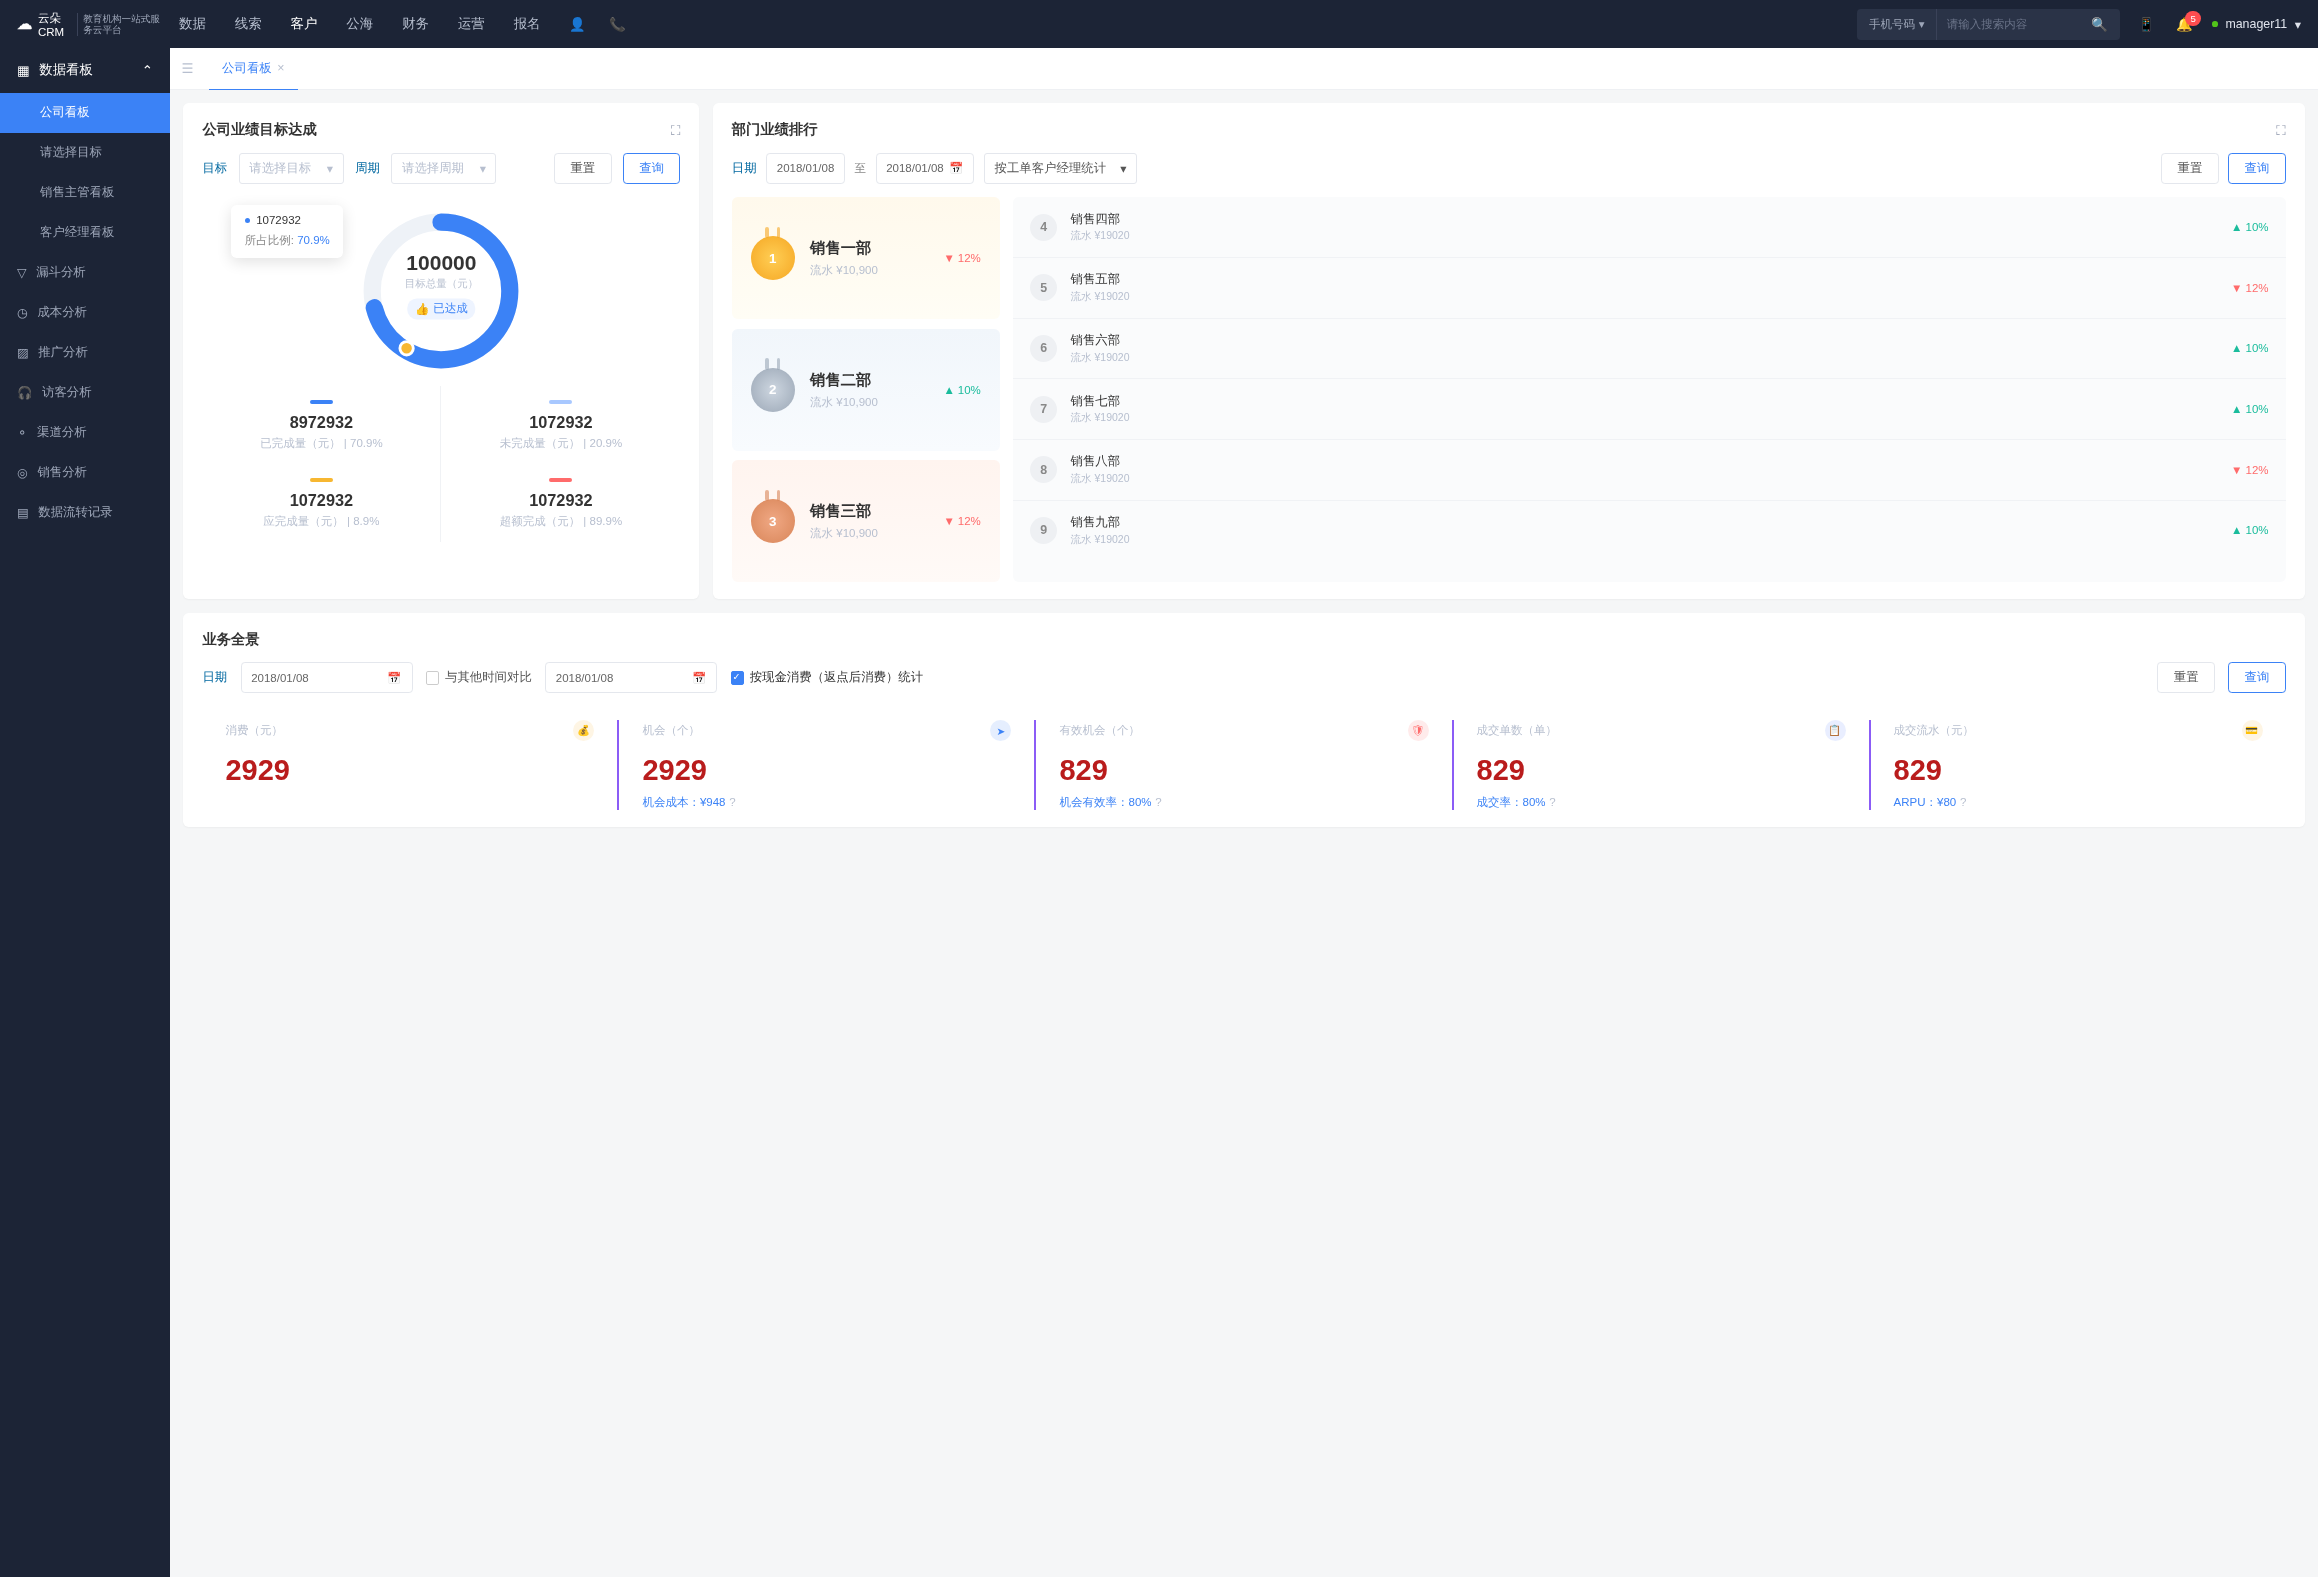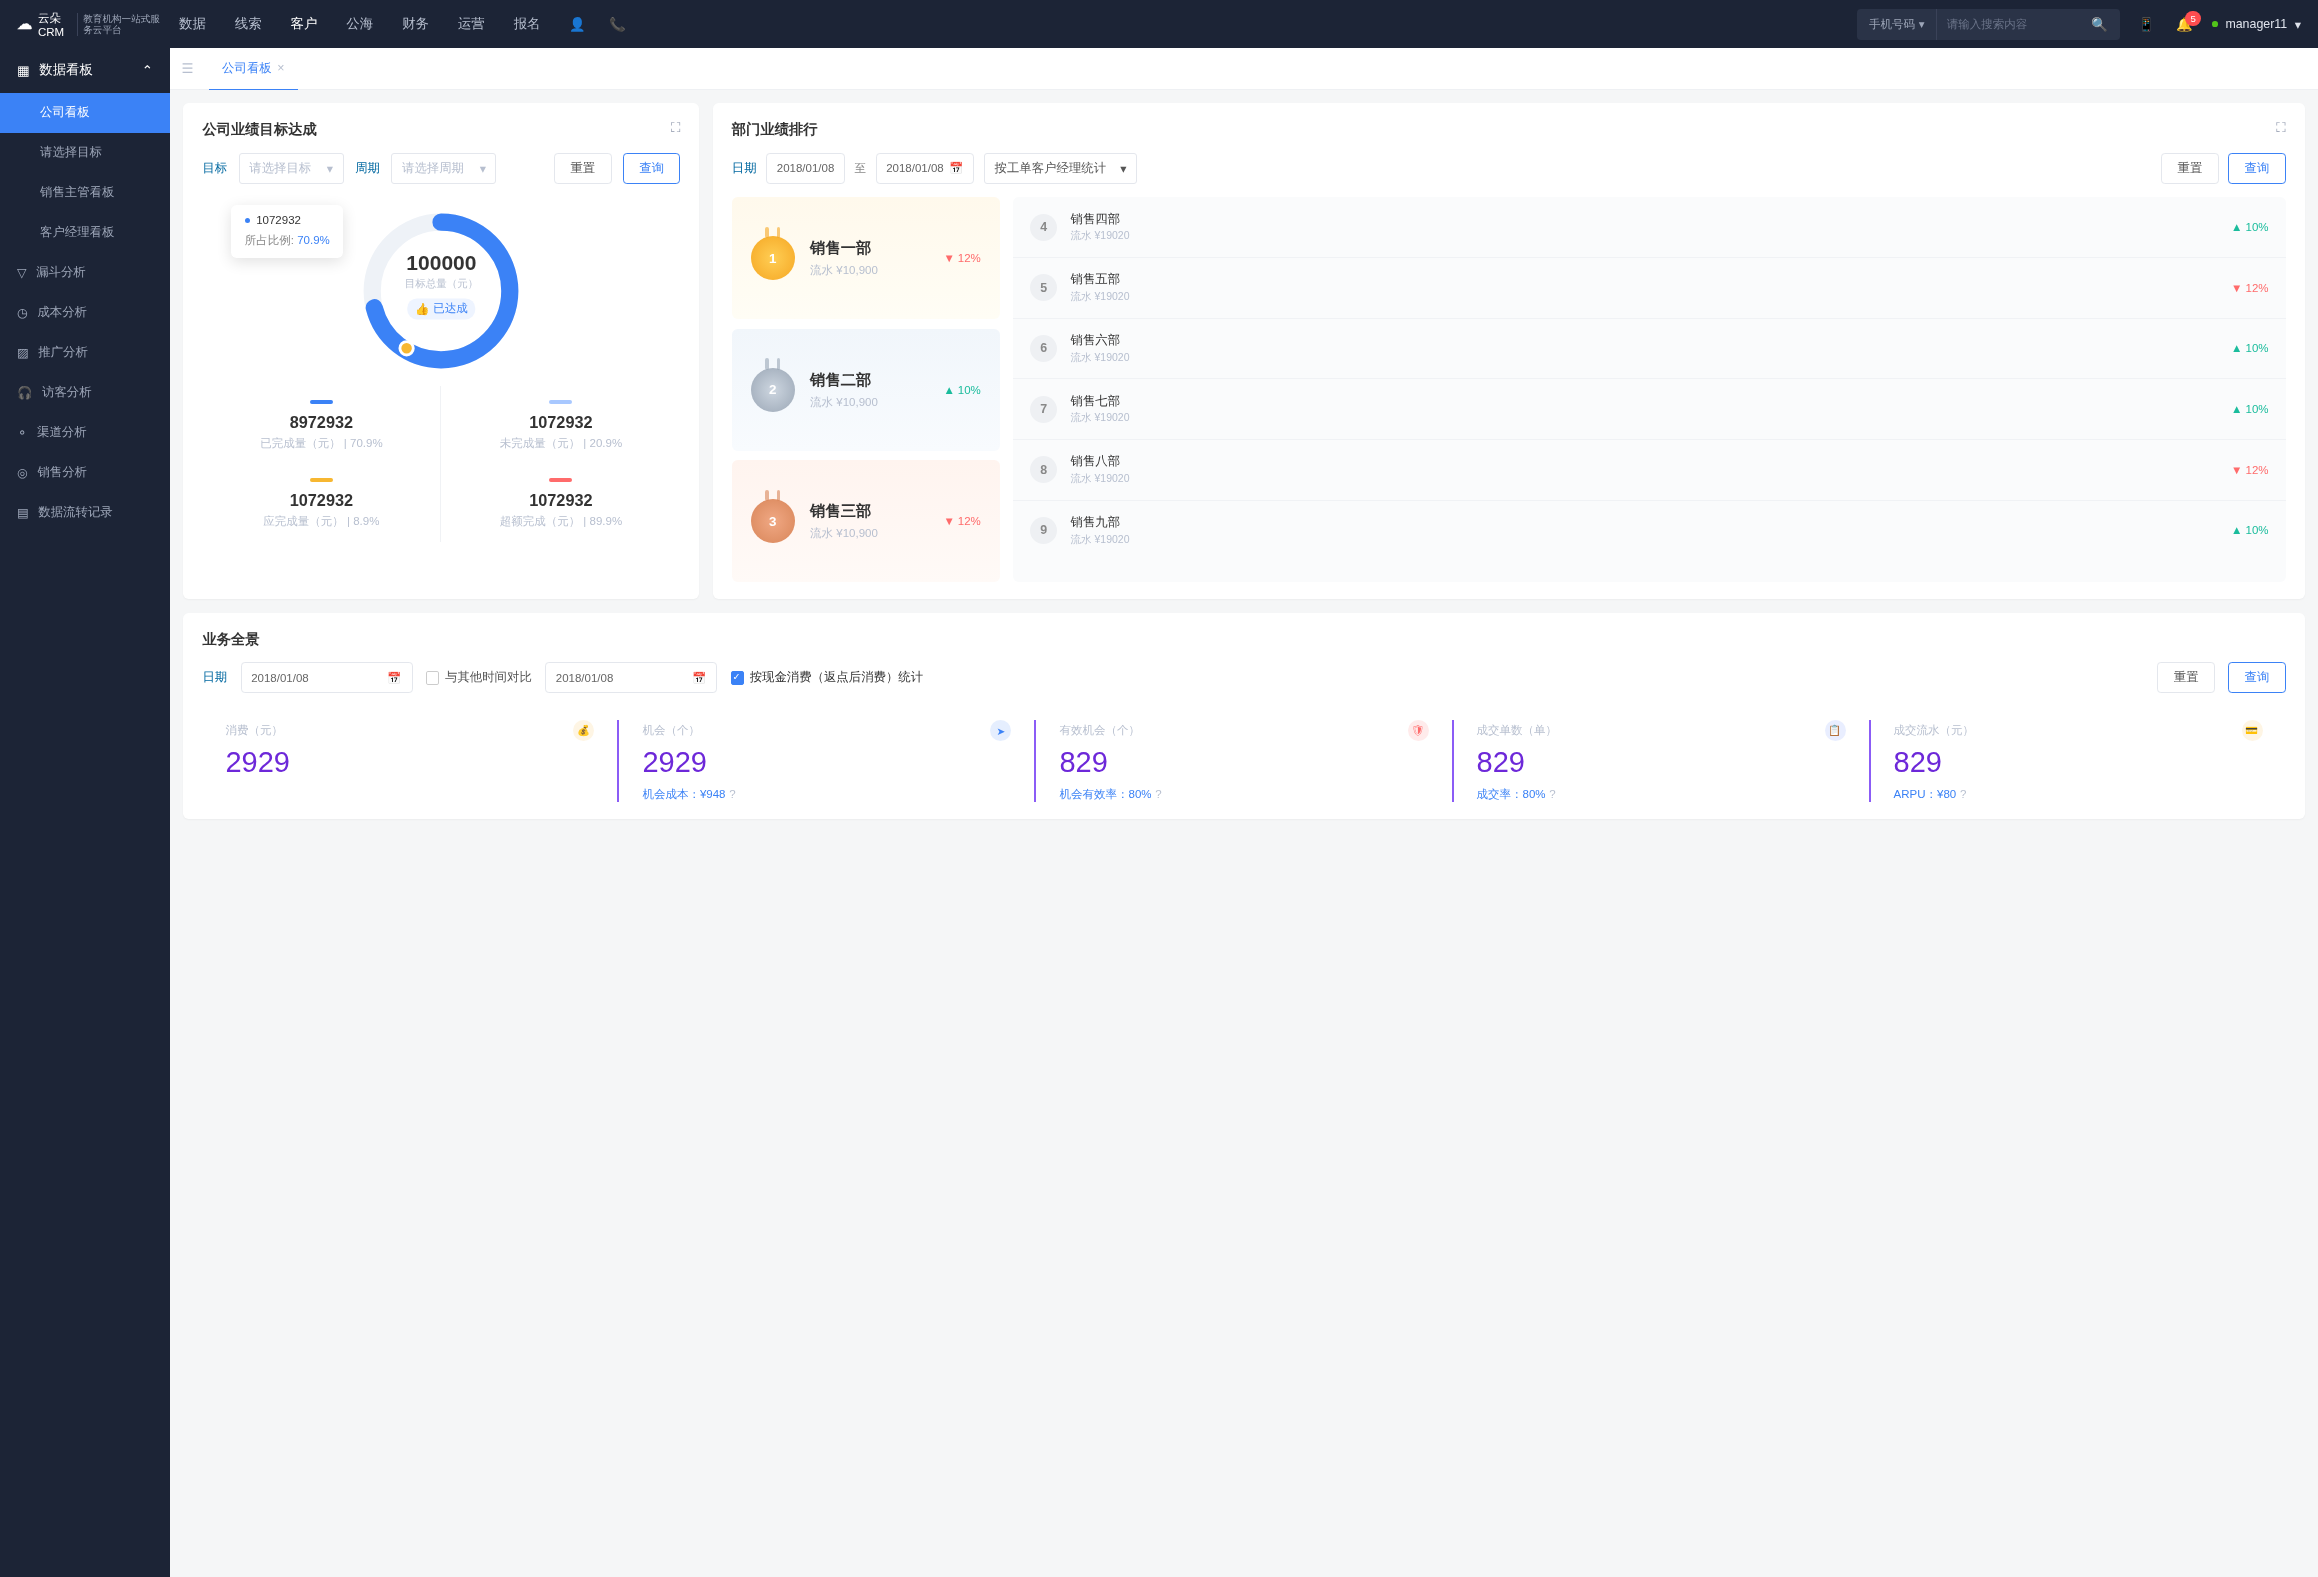--- a/index.html
+++ b/index.html
@@ -29,21 +29,21 @@
 .side-item{padding:11.5px 17px 11.5px 40px;cursor:pointer;font-size:12.4px}
 .side-item.active{background:#3b82f6;color:#fff}
 .side-top{display:flex;align-items:center;gap:9.6px;padding:11.5px 17px;cursor:pointer;font-size:12.4px}
 .main{flex:1;padding:0}
 .tabbar{background:#fff;height:42px;display:flex;align-items:center;padding:0 11.5px;gap:7.6px;border-bottom:1px solid #eef0f3}
 .tabbar-bars{color:#b7bfcf;margin-right:7.6px}
 .tab{padding:0 13.4px;height:42px;display:flex;align-items:center;gap:5.7px;border-bottom:1.9px solid #3b82f6;color:#3b82f6;font-size:12.4px}
 .tab .x{color:#b7bfcf}
 .content{padding:13.4px;display:grid;grid-template-columns:516px 1fr;gap:13.4px}
 .card{background:#fff;border-radius:5.7px;padding:17px 19px;box-shadow:0 1px 1.9px rgba(0,0,0,.04)}
-.card-h{display:flex;align-items:flex-start;justify-content:space-between;margin-bottom:13.4px}
+.card-h{display:flex;align-items:flex-end;justify-content:space-between;margin-bottom:13.4px}
 .card-h h3{font-size:14.3px;font-weight:600}
 .expand{color:#8f98ac;cursor:pointer}
 .filters{display:flex;align-items:center;gap:11.5px;flex-wrap:wrap}
 .flabel{font-size:12.4px;color:#0369a1}
 .sel{border:1px solid #e4e7ed;border-radius:3px;height:31px;padding:0 9.6px;display:flex;align-items:center;gap:5.7px;color:#b7bfcf;font-size:12.4px;min-width:105px;justify-content:space-between}
 .btn{height:31px;padding:0 15.3px;border:1px solid #e4e7ed;border-radius:3.8px;background:#fff;cursor:pointer;font-size:12.4px;color:#555}
 .btn.primary{border-color:#3b82f6;color:#3b82f6}
 .gauge-wrap{position:relative;display:flex;justify-content:center;margin:21px 0 7.6px}
 .gauge-center{position:absolute;top:50%;left:50%;transform:translate(-50%,-58%);text-align:center}
 .gauge-center .big{font-size:21px;font-weight:700;color:#333}
@@ -92,21 +92,21 @@
 .wide{grid-column:1/3}
 .biz-filters{display:flex;align-items:center;gap:13.4px;flex-wrap:wrap}
 .chk{width:13.4px;height:13.4px;border:1px solid #ccc;border-radius:1.9px;display:inline-block;vertical-align:middle;margin-right:5.7px}
 .chk.on{background:#3b82f6;border-color:#3b82f6;position:relative}
 .chk.on::after{content:"✓";color:#fff;font-size:9.6px;position:absolute;left:1px;top:-1px}
 .kpis{display:flex;margin-top:27px}
 .kpi{flex:1;padding:0 23px;border-right:2px solid #8b5cf6;position:relative}
 .kpi:last-child{border-right:0}
 .kpi .head{display:flex;justify-content:space-between;align-items:center;color:#b7bfcf;font-size:11.5px}
 .kpi .ico{width:21px;height:21px;border-radius:50%;display:flex;align-items:center;justify-content:center;font-size:10.5px}
-.kpi .v{font-size:29px;font-weight:400;color:#6d28d9;margin-top:5px}
+.kpi .v{font-size:29px;font-weight:700;color:#b91c1c;margin-top:13px}
 .kpi .foot{font-size:11.5px;color:#3b82f6;margin-top:7.6px;display:flex;align-items:center;gap:3.8px}
 .kpi .foot .q{color:#b7bfcf}
 svg{display:block}
 </style>
 </head>
 <body>
 
 <div class="topbar">
   <div class="logo">
     <span class="logo-mark">☁</span>

